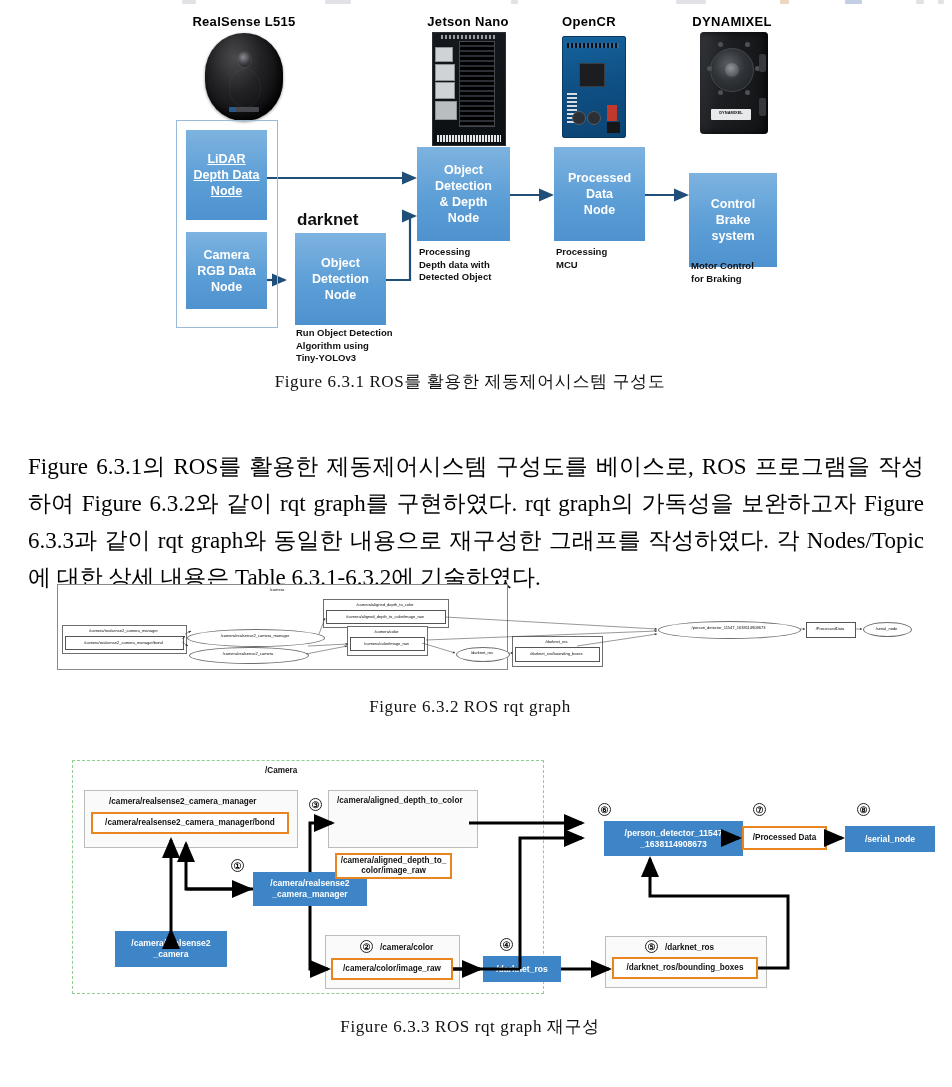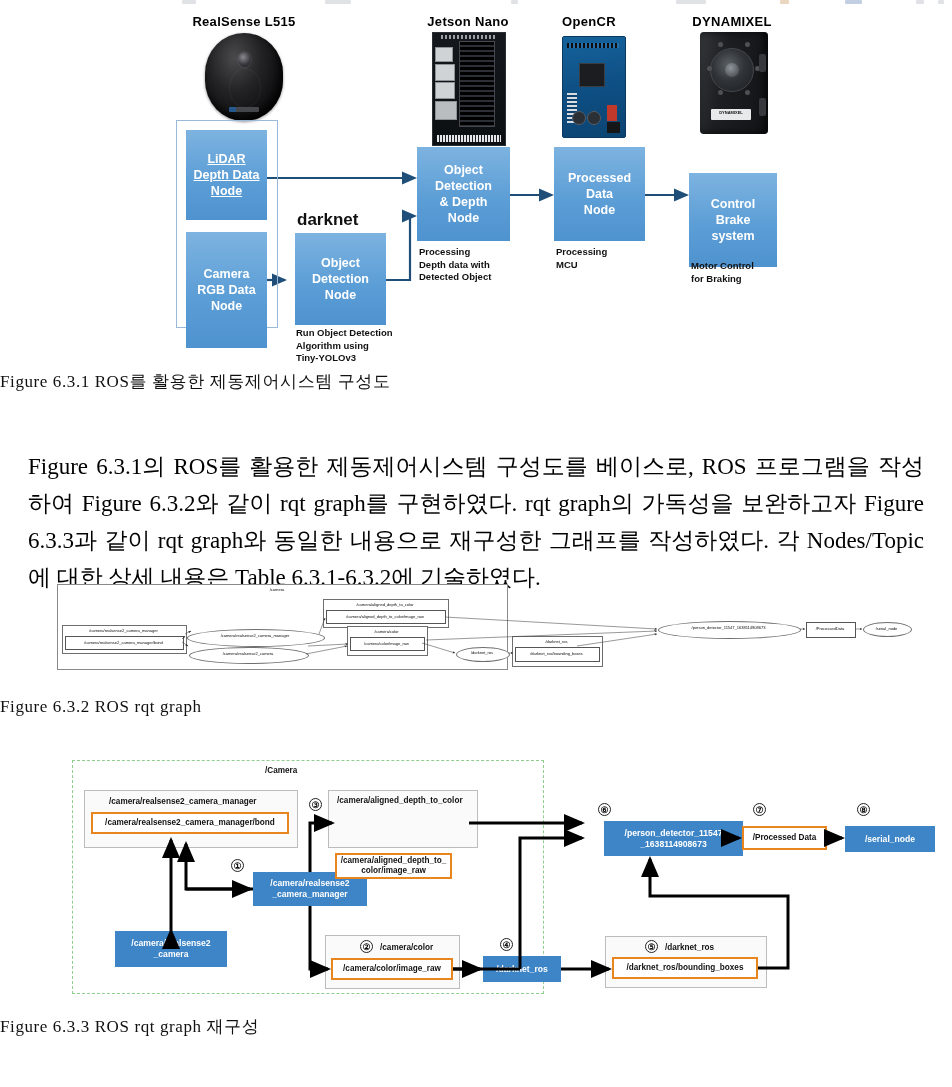--- a/index.html
+++ b/index.html
@@ -176,20 +176,21 @@
     font-family:"Liberation Sans", sans-serif;
     font-weight:bold;
     font-size:17px;
     color:#111;
   }
 
   
   .caption {
     position:absolute;
     width:940px;
+    text-align:center;
     font-family:"Liberation Serif", serif;
     font-size:17px;
     letter-spacing:0.6px;
     color:#111;
   }
 
   
   #body-par {
     position:absolute;
     left:28px; top:448px; width:896px;
@@ -374,21 +375,21 @@
       <path d="M386,272 L410,272 L410,208 L415,208" stroke="#1f4e79" stroke-width="2.2" fill="none" marker-end="url(#navyArrow)"></path>
 
       <path d="M510,187 L552,187" stroke="#1f4e79" stroke-width="2.2" fill="none" marker-end="url(#navyArrow)"></path>
 
       <path d="M645,187 L687,187" stroke="#1f4e79" stroke-width="2.2" fill="none" marker-end="url(#navyArrow)"></path>
     </svg>
 
     <div class="f1group" style="left:176px; top:112px; width:100px; height:206px;"></div>
 
     <div class="f1box" style="left:186px; top:122px; width:81px; height:90px;text-decoration:underline;" style2="">LiDAR<br>Depth Data<br>Node</div>
-    <div class="f1box" style="left:186px; top:224px; width:81px; height:116px;">Camera<br>RGB Data<br>Node</div>
+    <div class="f1box" style="left:186px; top:224px; width:81px; height:77px;">Camera<br>RGB Data<br>Node</div>
     <div class="f1box" style="left:295px; top:225px; width:91px; height:92px;">Object<br>Detection<br>Node</div>
     <div class="f1box" style="left:417px; top:139px; width:93px; height:94px;">Object<br>Detection<br>&amp; Depth<br>Node</div>
     <div class="f1box" style="left:554px; top:139px; width:91px; height:94px;">Processed<br>Data<br>Node</div>
     <div class="f1box" style="left:689px; top:139px; width:88px; height:94px;margin-top:26px;">Control<br>Brake<br>system</div>
 
     <div class="darknet-label" style="left:297px; top:202px;">darknet</div>
 
     <div class="f1note" style="left:296px; top:319px;">Run Object Detection<br>Algorithm using<br>Tiny-YOLOv3</div>
     <div class="f1note" style="left:419px; top:238px;">Processing<br>Depth data with<br>Detected Object</div>
     <div class="f1note" style="left:556px; top:238px;">Processing<br>MCU</div>

